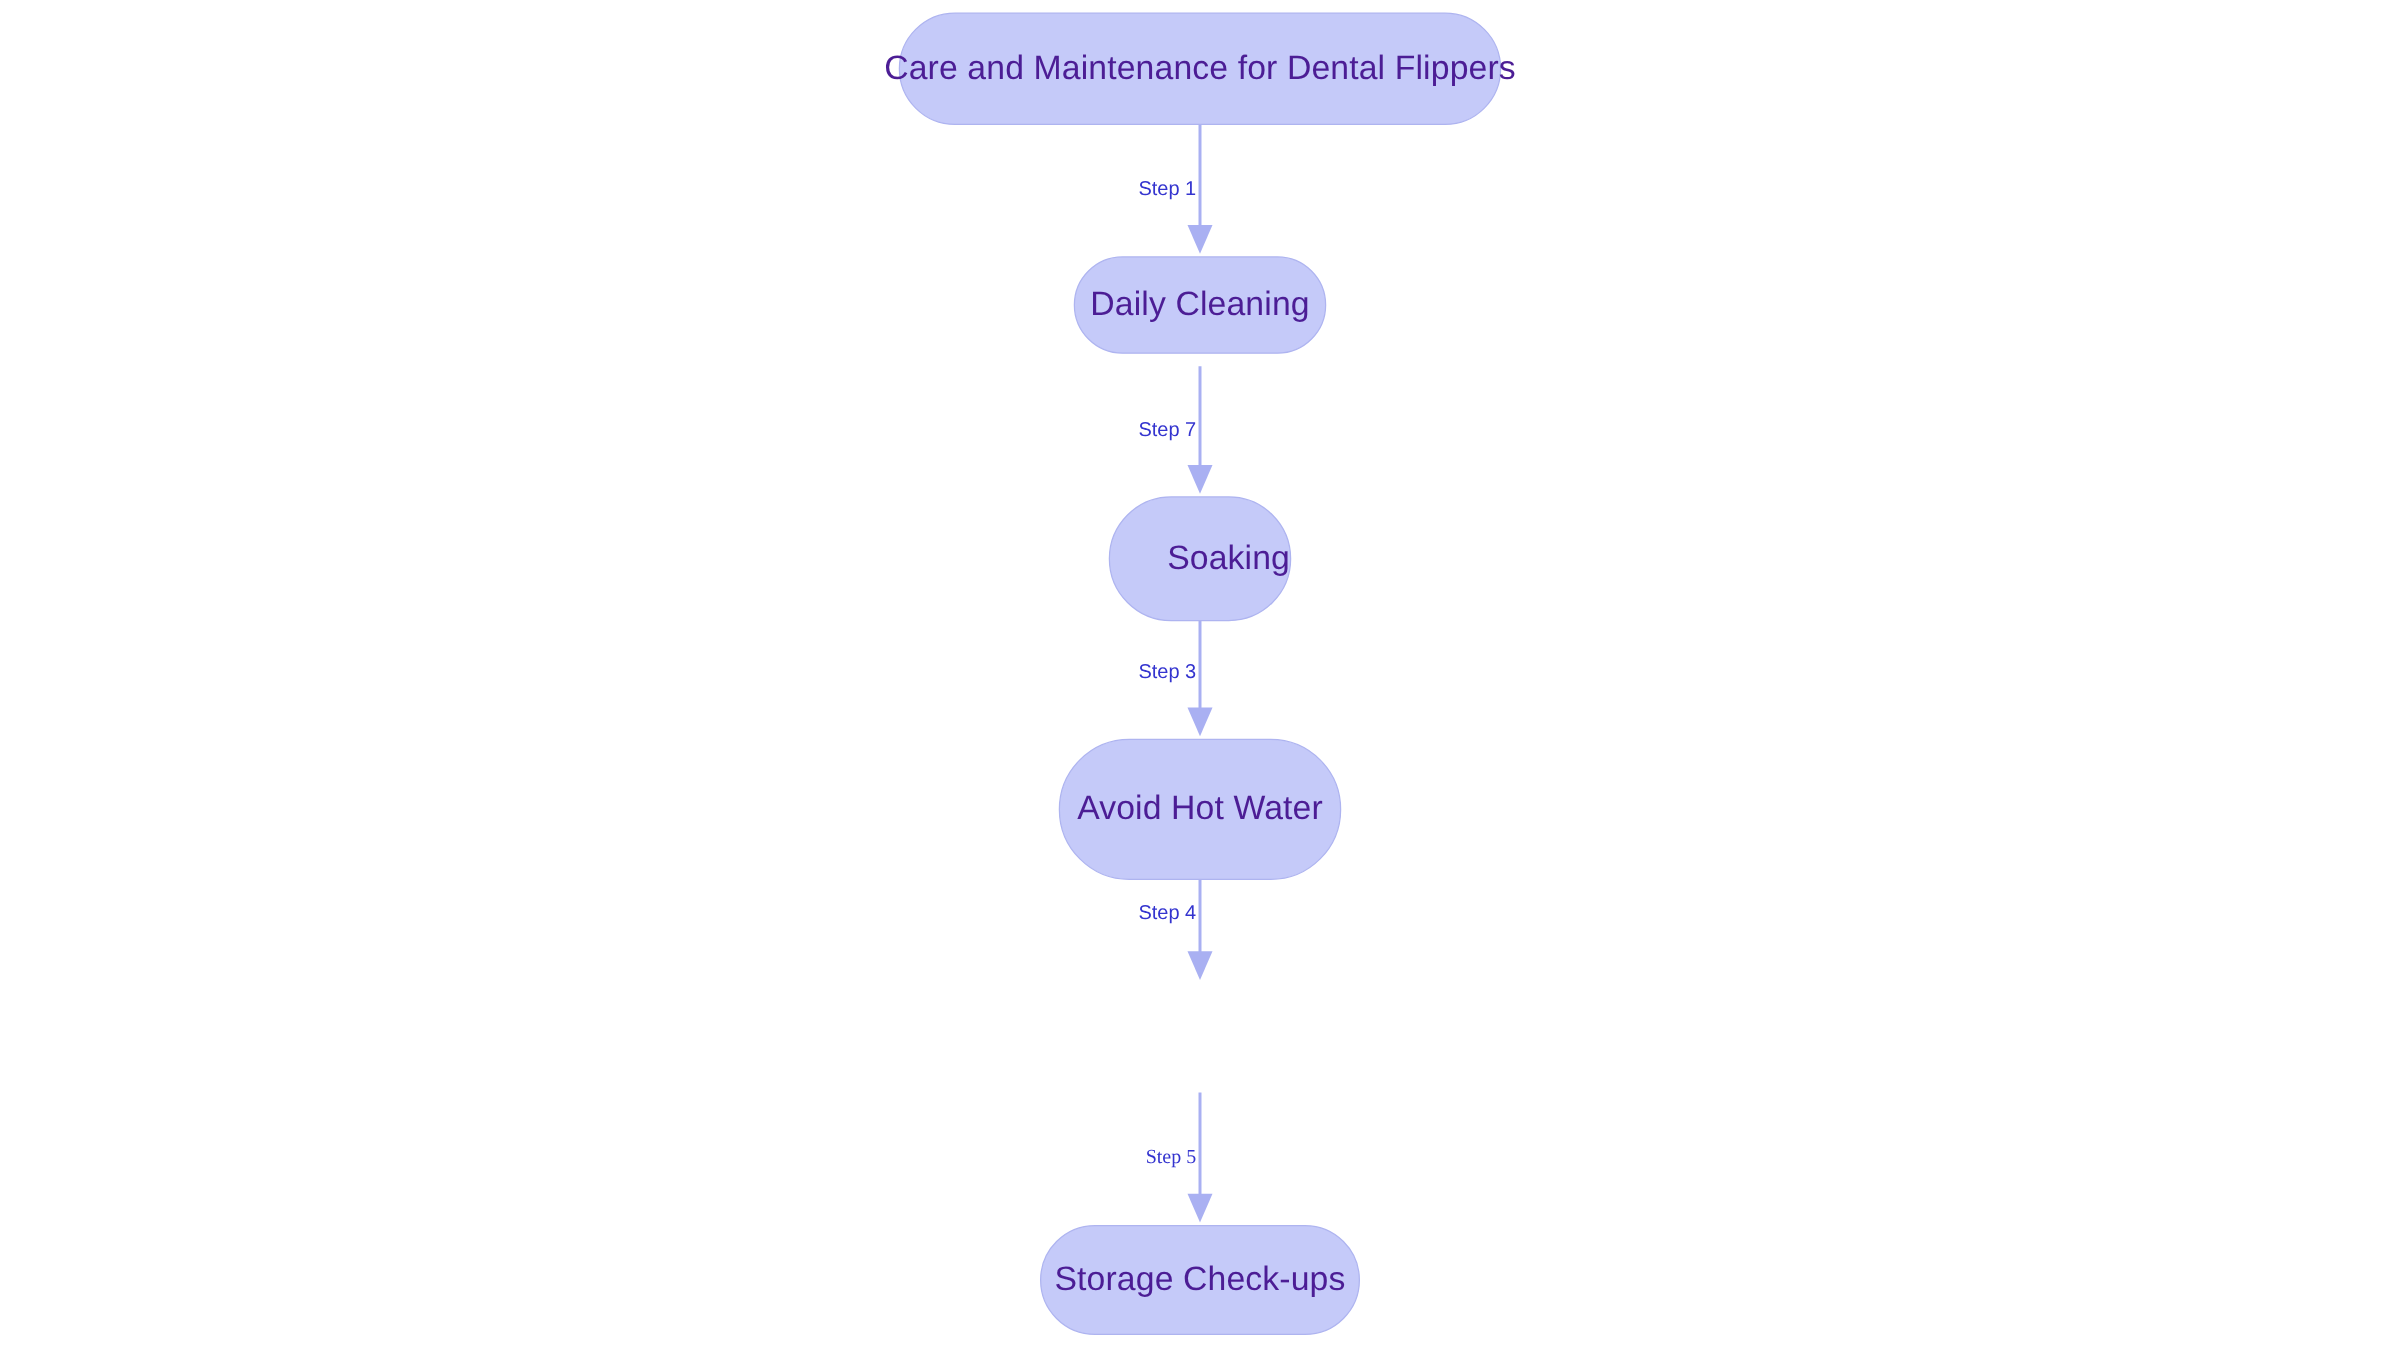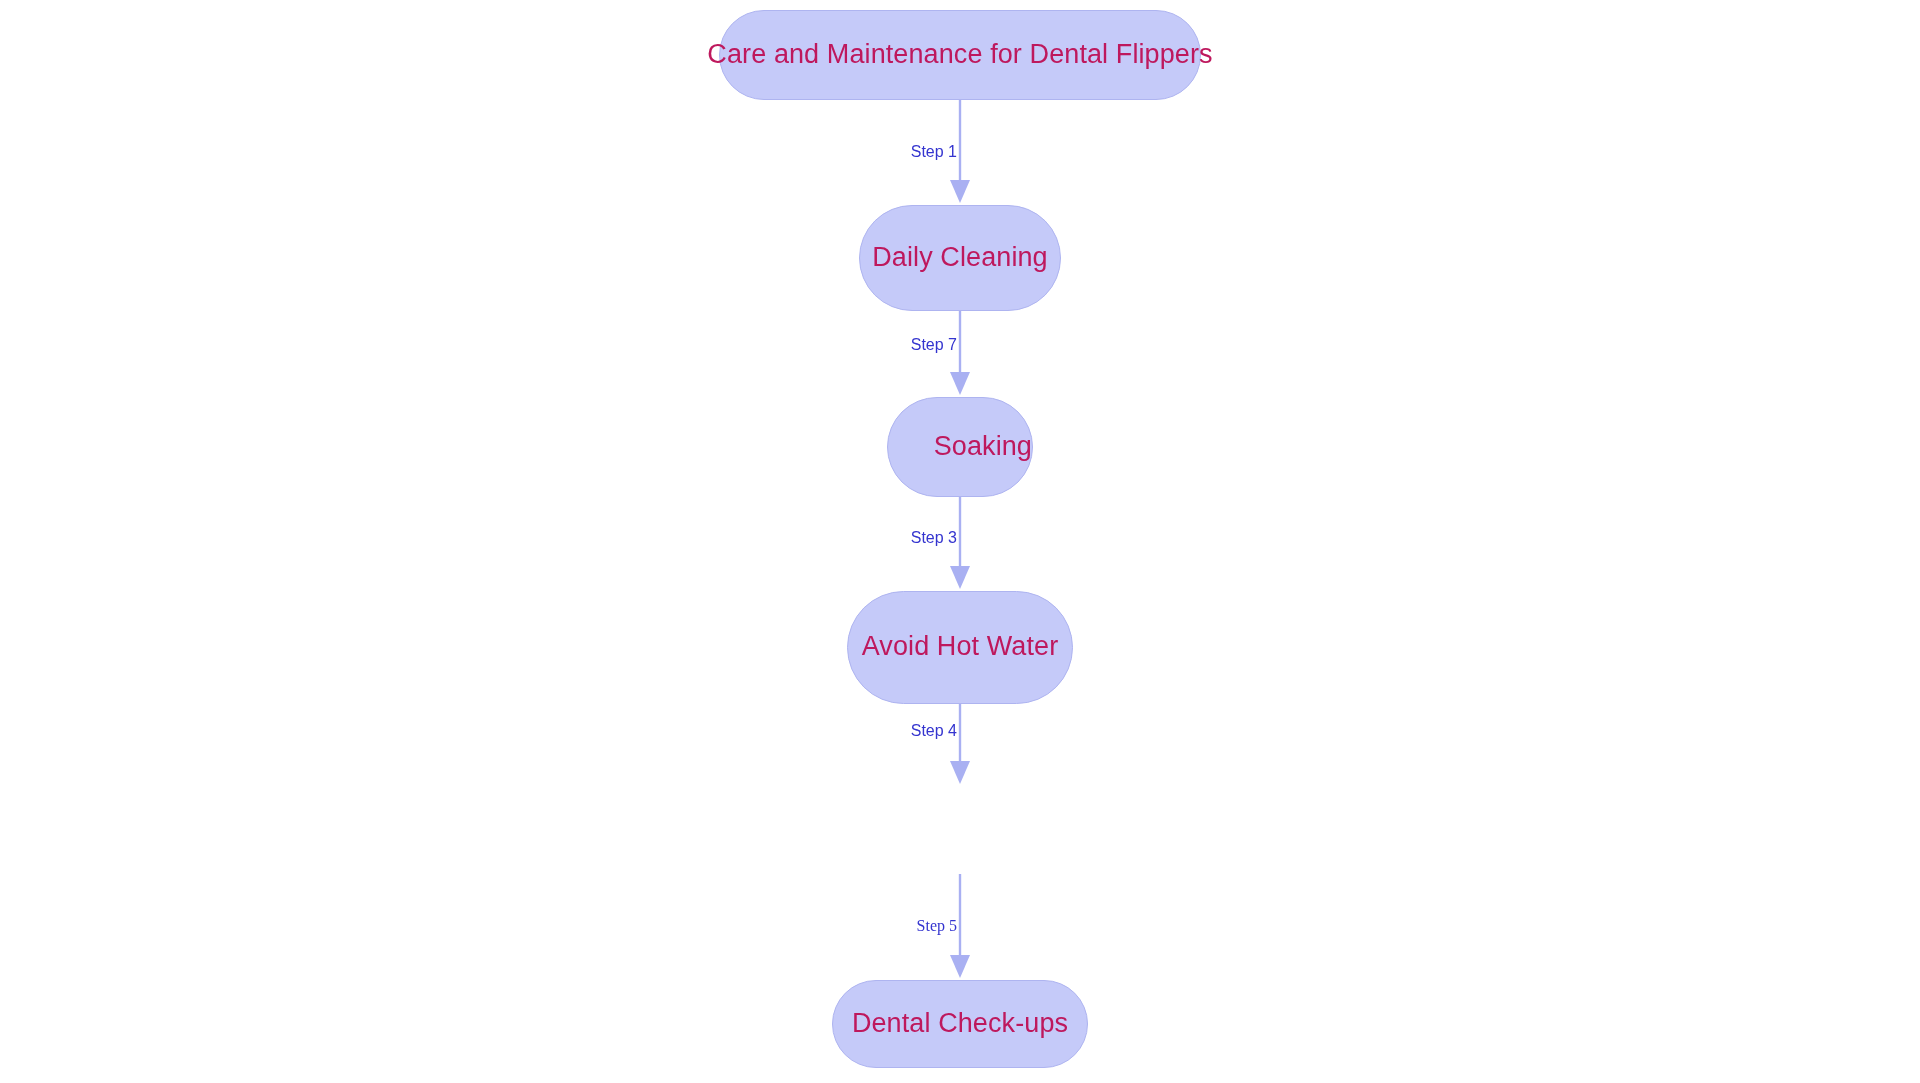--- a/index.html
+++ b/index.html
@@ -37,21 +37,21 @@
     font-size: 27px;
     font-weight: 400;
     letter-spacing: 0.1px;
     white-space: nowrap;
     line-height: 1;
     user-select: none;
   }
 
   .node-label {
     display: block;
-    color: #be185d;
+    color: #4c1d95;
     padding-bottom: 2px;
   }
 
   
   .connector {
     position: absolute;
     transform: translateX(-50%);
     width: 120px;
     pointer-events: none;
   }
@@ -113,30 +113,30 @@
       <line x1="60" y1="0" x2="60" y2="94" stroke="#a9b0f2" stroke-width="2.4"></line>
       <polygon points="50,81 70,81 60,104" fill="#a9b0f2"></polygon>
     </svg>
   </div>
   <div class="edge-label" style="left:957px; top:926px;font-family:Liberation Serif, serif;">Step 5</div>
 
   <div class="node" style="left:960px; top:10px; width:482px; height:90px;">
     <span class="node-label">Care and Maintenance for Dental Flippers</span>
   </div>
 
-  <div class="node" style="left:960px; top:205px; width:202px; height:106px;align-items:center;">
+  <div class="node" style="left:960px; top:205px; width:202px; height:78px;align-items:center;">
     <span class="node-label">Daily Cleaning</span>
   </div>
 
   <div class="node" style="left:960px; top:397px; width:146px; height:100px;justify-content:flex-end;">
     <span class="node-label">Soaking</span>
   </div>
 
   <div class="node" style="left:960px; top:591px; width:226px; height:113px;">
     <span class="node-label">Avoid Hot Water</span>
   </div>
 
 
   <div class="node" style="left:960px; top:980px; width:256px; height:88px;">
-    <span class="node-label">Dental Check-ups</span>
+    <span class="node-label">Storage Check-ups</span>
   </div>
 
 </div>
 
 </body></html>

